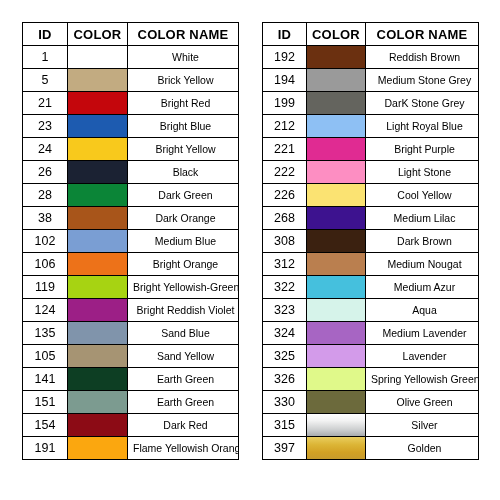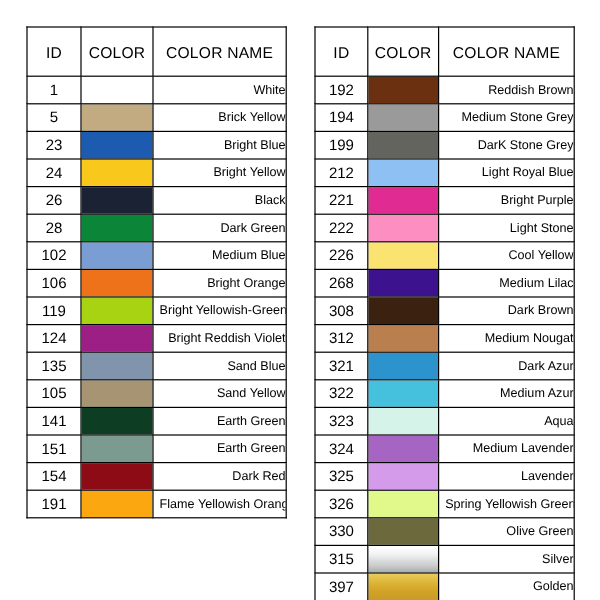--- a/index.html
+++ b/index.html
@@ -33,40 +33,40 @@
   .color-table th,
   .color-table td {
     border: 1px solid #000000;
     padding: 0;
     margin: 0;
     height: 23px;
     box-sizing: border-box;
   }
   .color-table th {
     font-size: 13px;
-    font-weight: normal;
+    font-weight: bold;
     color: #000000;
     text-align: center;
     letter-spacing: 0.2px;
-    height: 41px;
+    height: 23px;
   }
   .col-id    { width: 45px; }
   .col-sw    { width: 60px; }
   .col-name  { width: 111px; }
   #table-right .col-id   { width: 44px; }
   #table-right .col-sw   { width: 59px; }
   #table-right .col-name { width: 113px; }
 
   td.cell-id {
     text-align: center;
     font-size: 12.5px;
     color: #000000;
   }
   td.cell-name {
-    text-align: right;
+    text-align: center;
     padding-left: 5px;
     font-size: 10.5px;
     color: #000000;
     white-space: nowrap;
     overflow: hidden;
   }
   td.cell-swatch {
     padding: 0;
   }
   .swatch {
@@ -103,20 +103,27 @@
           <td class="cell-name">White</td>
         </tr>
         <tr>
           <td class="cell-id">5</td>
           <td class="cell-swatch">
             <span class="swatch" style="background: rgb(194, 171, 129);"></span>
           </td>
           <td class="cell-name">Brick Yellow</td>
         </tr>
         <tr>
+          <td class="cell-id">21</td>
+          <td class="cell-swatch">
+            <span class="swatch" style="background: rgb(196, 6, 12);"></span>
+          </td>
+          <td class="cell-name">Bright Red</td>
+        </tr>
+        <tr>
           <td class="cell-id">23</td>
           <td class="cell-swatch">
             <span class="swatch" style="background: rgb(29, 91, 176);"></span>
           </td>
           <td class="cell-name">Bright Blue</td>
         </tr>
         <tr>
           <td class="cell-id">24</td>
           <td class="cell-swatch">
             <span class="swatch" style="background: rgb(248, 201, 28);"></span>
@@ -129,20 +136,27 @@
             <span class="swatch" style="background: rgb(27, 34, 51);"></span>
           </td>
           <td class="cell-name">Black</td>
         </tr>
         <tr>
           <td class="cell-id">28</td>
           <td class="cell-swatch">
             <span class="swatch" style="background: rgb(11, 133, 55);"></span>
           </td>
           <td class="cell-name">Dark Green</td>
+        </tr>
+        <tr>
+          <td class="cell-id">38</td>
+          <td class="cell-swatch">
+            <span class="swatch" style="background: rgb(168, 85, 26);"></span>
+          </td>
+          <td class="cell-name">Dark Orange</td>
         </tr>
         <tr>
           <td class="cell-id">102</td>
           <td class="cell-swatch">
             <span class="swatch" style="background: rgb(122, 158, 211);"></span>
           </td>
           <td class="cell-name">Medium Blue</td>
         </tr>
         <tr>
           <td class="cell-id">106</td>
@@ -288,27 +302,20 @@
           <td class="cell-name">Dark Brown</td>
         </tr>
         <tr>
           <td class="cell-id">312</td>
           <td class="cell-swatch">
             <span class="swatch" style="background: rgb(186, 127, 79);"></span>
           </td>
           <td class="cell-name">Medium Nougat</td>
         </tr>
         <tr>
-          <td class="cell-id">321</td>
-          <td class="cell-swatch">
-            <span class="swatch" style="background: rgb(44, 147, 205);"></span>
-          </td>
-          <td class="cell-name">Dark Azur</td>
-        </tr>
-        <tr>
           <td class="cell-id">322</td>
           <td class="cell-swatch">
             <span class="swatch" style="background: rgb(69, 192, 221);"></span>
           </td>
           <td class="cell-name">Medium Azur</td>
         </tr>
         <tr>
           <td class="cell-id">323</td>
           <td class="cell-swatch">
             <span class="swatch" style="background: rgb(214, 243, 234);"></span>

